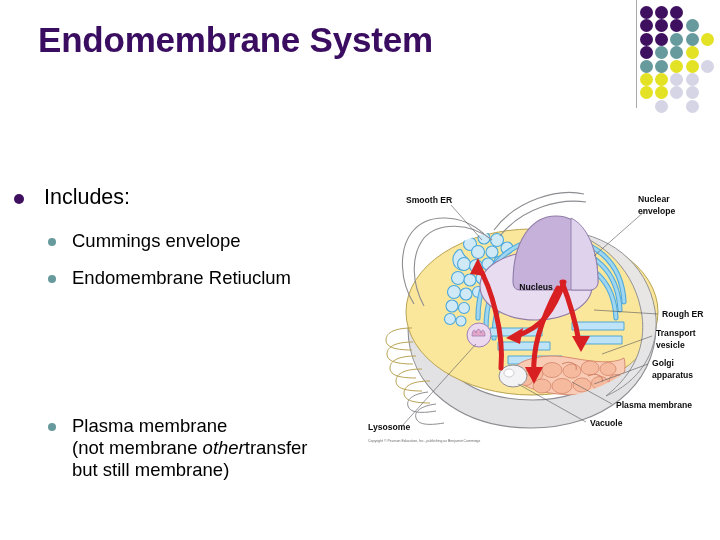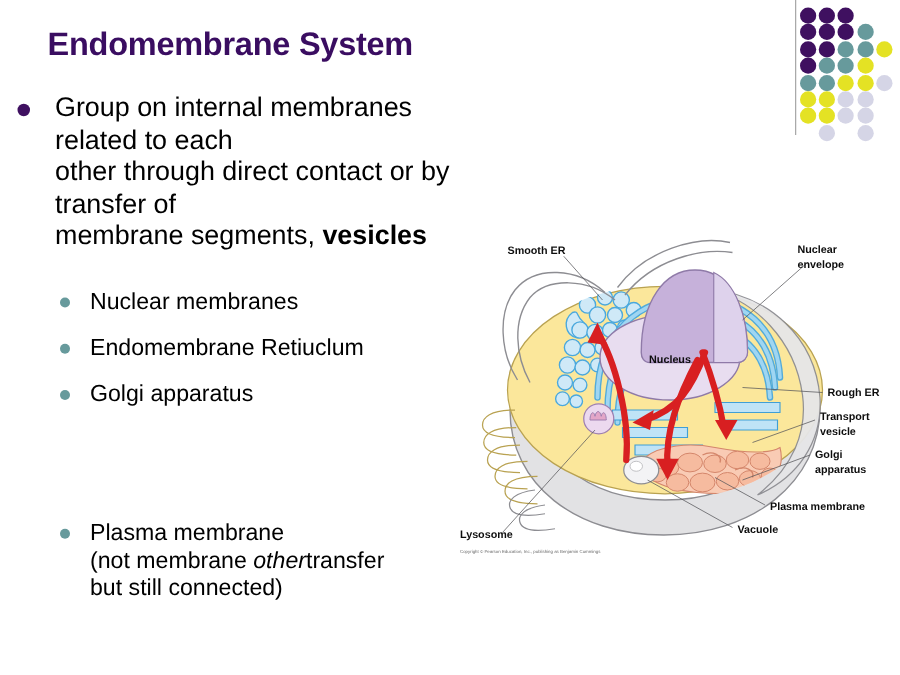--- a/index.html
+++ b/index.html
@@ -13,21 +13,21 @@
   #slide{position:absolute;inset:0;width:720px;height:540px;background:#fff;}
 
   
   #dotgrid{position:absolute;left:636px;top:4px;width:84px;height:108px;}
   #dotgrid .dot{position:absolute;border-radius:50%;width:13px;height:13px;}
   #vrule{position:absolute;left:636px;top:0px;width:1px;height:108px;background:#a9a9a9;}
 
   
   #title{
     position:absolute;left:38px;top:20px;
-    font-size:26px;font-weight:bold;color:#3a0d61;
+    font-size:35px;font-weight:bold;color:#3a0d61;
     letter-spacing:-0.2px;white-space:nowrap;
   }
 
   
   .l1{position:absolute;left:14px;width:370px;}
   .l1 .bullet{
     position:absolute;left:0;top:9px;width:10px;height:10px;border-radius:50%;
     background:#3f1060;
   }
   .l1 .txt{
@@ -89,48 +89,40 @@
       <div class="dot" style="left: 4px; top: 82.4px; background: rgb(228, 226, 36);"></div>
       <div class="dot" style="left: 19.2px; top: 82.4px; background: rgb(228, 226, 36);"></div>
       <div class="dot" style="left: 34.4px; top: 82.4px; background: rgb(213, 213, 230);"></div>
       <div class="dot" style="left: 49.6px; top: 82.4px; background: rgb(213, 213, 230);"></div>
       <div class="dot" style="left: 19.2px; top: 95.8px; background: rgb(213, 213, 230);"></div>
       <div class="dot" style="left: 49.6px; top: 95.8px; background: rgb(213, 213, 230);"></div>
     </div>
 
   <div id="title">Endomembrane System</div>
 
-  <div class="l1" style="top:74px">
-    <span class="bullet"></span>
-    <span class="txt">
-      <span>Group on internal membranes related to each</span><br>
-      <span>other through direct contact or by transfer of</span><br>
-      <span>membrane segments, </span><b>vesicles</b>
-    </span>
-  </div>
-
+
+  <div class="l1" style="top:185px">
+    <span class="bullet"></span>
+    <span class="txt">Includes:</span>
+  </div>
 
   <div class="l2" style="top:230px">
     <span class="bullet"></span>
-    <span class="txt">Nuclear membranes</span>
+    <span class="txt">Cummings envelope</span>
   </div>
   <div class="l2" style="top:267px">
     <span class="bullet"></span>
     <span class="txt">Endomembrane Retiuclum</span>
-  </div>
-  <div class="l2" style="top:304px">
-    <span class="bullet"></span>
-    <span class="txt">Golgi apparatus</span>
   </div>
   <div class="l2" style="top:415px">
     <span class="bullet"></span>
     <span class="txt">
       <span>Plasma membrane</span><br>
       <span>(not membrane </span><i>other</i><span>transfer</span><br>
-      <span>but still connected)</span>
+      <span>but still membrane)</span>
     </span>
   </div>
 
   <div id="figure">
     <svg viewBox="0 0 350 272" width="350" height="272" xmlns="http://www.w3.org/2000/svg">
       <defs>
         <clipPath id="cellclip">
           <ellipse cx="165" cy="136" rx="128" ry="86"></ellipse>
         </clipPath>
       </defs>

